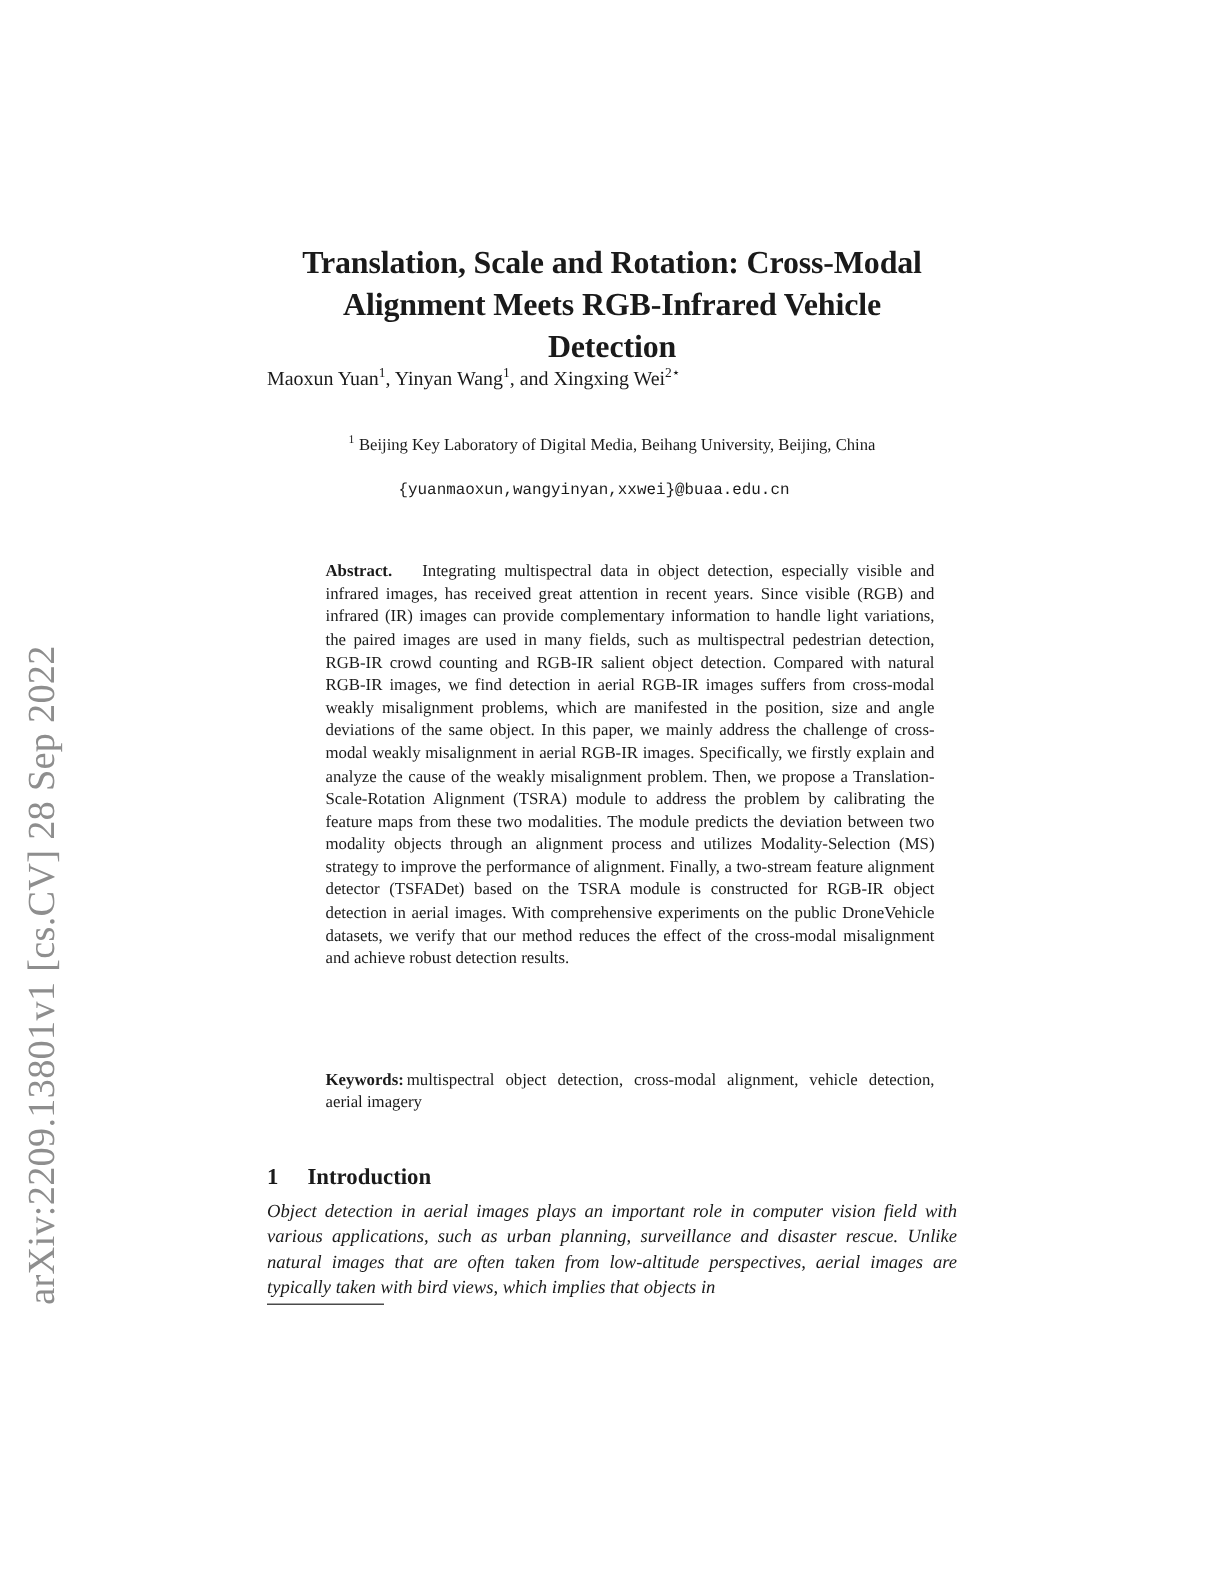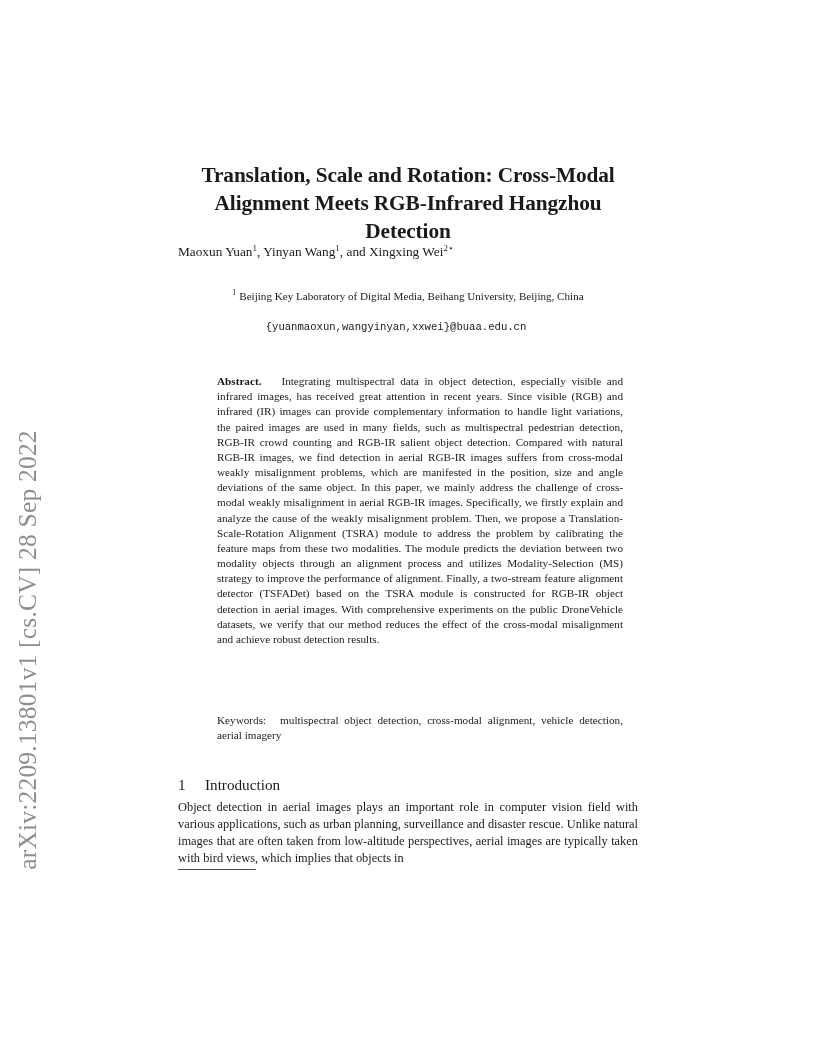--- a/index.html
+++ b/index.html
@@ -104,42 +104,43 @@
 
   .keywords {
     position: absolute;
     left: 217px;
     top: 713px;
     width: 406px;
     font-size: 11.2px;
     line-height: 1.355;
     text-align: justify;
   }
-  .keywords .lead { font-weight: normal; margin-right: 14px; }
+  .keywords .lead { font-weight: bold; margin-right: 2px; }
 
   
   .section-heading {
     position: absolute;
     left: 178px;
     top: 763px;
     width: 460px;
     font-size: 15.2px;
-    font-weight: normal;
+    font-weight: bold;
   }
   .section-heading .num { display: inline-block; width: 27px; }
 
   .body-text {
     position: absolute;
     left: 178px;
     top: 799px;
     width: 460px;
     font-size: 12.4px;
     line-height: 1.368;
     text-align: justify;
     text-justify: inter-word;
+    font-style: italic;
   }
 
   
   .footnote-rule {
     position: absolute;
     left: 178px;
     top: 869px;
     width: 78px;
     height: 1px;
     background: #4a4a4a;
@@ -156,21 +157,21 @@
 </style>
 </head>
 <body>
 
 <div class="page">
 
   <div class="arxiv-stamp">
     <span class="stamp-text">arXiv:2209.13801v1  [cs.CV]  28 Sep 2022</span>
   </div>
 
-  <h1 class="title">Translation, Scale and Rotation: Cross-Modal Alignment Meets RGB-Infrared Hangzhou Detection</h1>
+  <h1 class="title">Translation, Scale and Rotation: Cross-Modal Alignment Meets RGB-Infrared Vehicle Detection</h1>
 
   <div class="authors">
     <span>Maoxun Yuan</span><sup>1</sup><span>, </span><span>Yinyan Wang</span><sup>1</sup><span>, and </span><span>Xingxing Wei</span><sup>2⋆</sup>
   </div>
 
   <div class="affil">
     <span class="line"><sup class="marker">1</sup><span>Beijing Key Laboratory of Digital Media, Beihang University, Beijing, China</span></span>
   </div>
 
   <div class="email">{yuanmaoxun,wangyinyan,xxwei}@buaa.edu.cn</div>

